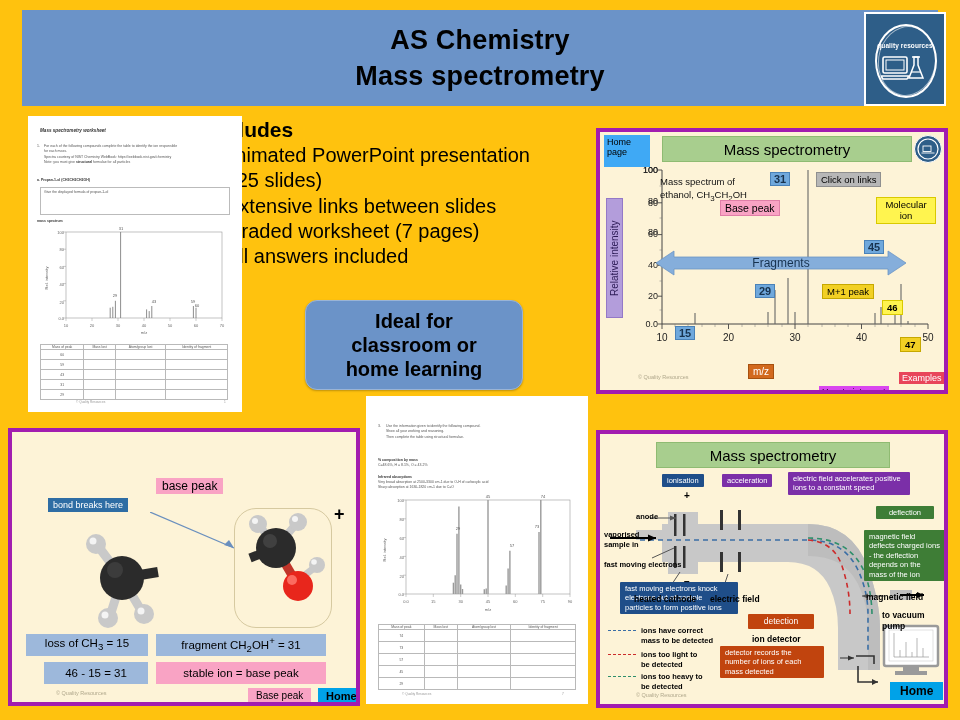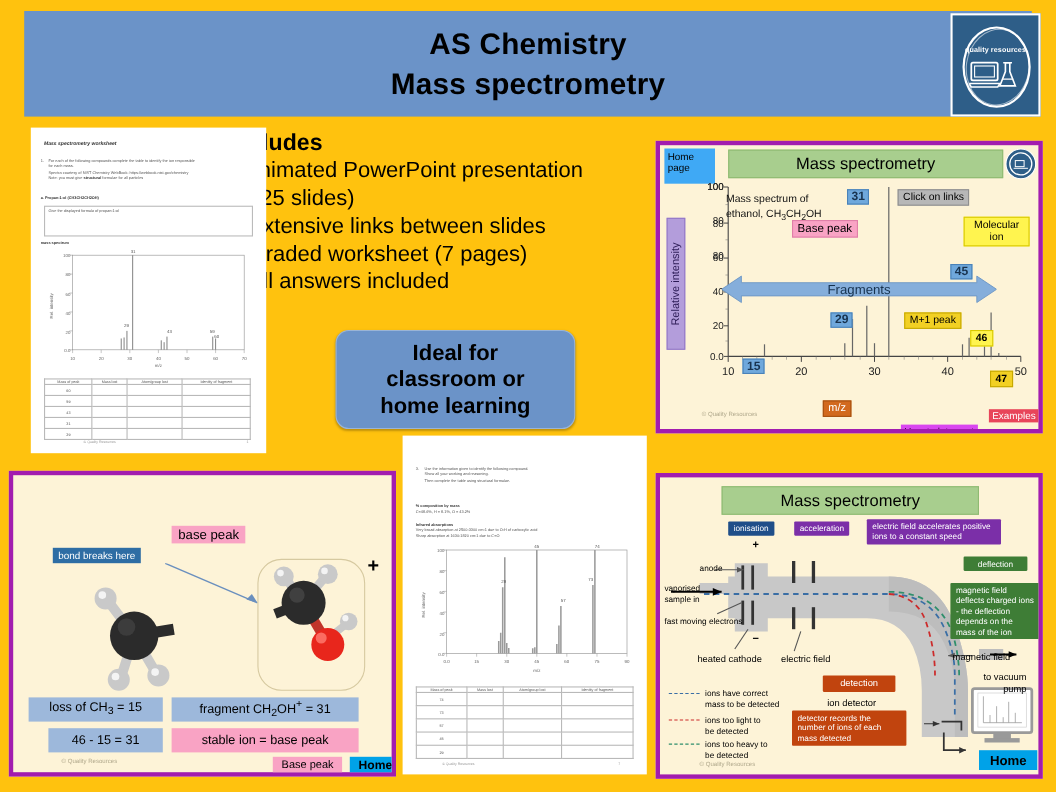--- a/index.html
+++ b/index.html
@@ -133,21 +133,21 @@
   
   .ws2{left:366px;top:396px;width:222px;height:308px;}
 
   
   .sl-app{left:596px;top:430px;width:344px;height:270px;}
   .chip{position:absolute;font-size:7.5px;color:#fff;padding:2px 5px;border-radius:1px;line-height:1.25;}
   .chip-navy{background:#1F4E89;}
   .chip-purple{background:#7B2FA8;}
   .chip-green{background:#3E7D36;}
   .chip-orange{background:#C1440E;}
-  .appb{position:absolute;font-size:7.5px;color:#000;line-height:1.3;}
+  .appb{position:absolute;font-size:7.5px;color:#000;line-height:1.3;font-weight:bold;}
 </style>
 </head>
 <body>
 
 <div class="abs header">
   <h1>AS Chemistry</h1>
   <h2>Mass spectrometry</h2>
 </div>
 
 <div class="abs logo-badge">
@@ -725,37 +725,42 @@
     <div>ions to a constant speed</div>
   </div>
   <div class="chip chip-green" style="left:276px;top:72px;width:48px;text-align:center;"><span>deflection</span></div>
   <div class="chip chip-green" style="left:264px;top:96px;width:74px;">
     <div>magnetic field</div>
     <div>deflects charged ions</div>
     <div>- the deflection</div>
     <div>depends on the</div>
     <div>mass of the ion</div>
   </div>
+  <div class="chip chip-navy" style="left:20px;top:148px;width:108px;">
+    <div>fast moving electrons knock</div>
+    <div>electrons out of sample</div>
+    <div>particles to form positive ions</div>
+  </div>
   <div class="chip chip-orange" style="left:148px;top:180px;width:56px;text-align:center;font-size:8.5px;"><span>detection</span></div>
   <div class="chip chip-orange" style="left:120px;top:212px;width:94px;">
     <div>detector records the</div>
     <div>number of ions of each</div>
     <div>mass detected</div>
   </div>
 
   <div class="appb" style="left:36px;top:78px;">anode</div>
   <div class="appb" style="left:4px;top:96px;">
     <div>vaporised</div>
     <div>sample in</div>
   </div>
   <div class="appb" style="left:4px;top:126px;">fast moving electrons</div>
   <div class="appb" style="left:34px;top:160px;font-size:8.5px;">heated cathode</div>
   <div class="appb" style="left:110px;top:160px;font-size:8.5px;">electric field</div>
   <div class="appb" style="left:266px;top:158px;font-size:8.5px;">magnetic field</div>
-  <div class="appb" style="left:294px;top:176px;font-size:8.5px;text-align:right;">
+  <div class="appb" style="left:282px;top:176px;font-size:8.5px;">
     <div>to vacuum</div>
     <div>pump</div>
   </div>
   <div class="appb" style="left:152px;top:200px;font-size:8.5px;">ion detector</div>
   <div class="abs" style="left:84px;top:56px;font-size:10px;font-weight:bold;">+</div>
   <div class="abs" style="left:84px;top:142px;font-size:10px;font-weight:bold;">−</div>
 
   <div class="abs" style="left:8px;top:192px;">
     <div style="display:flex;align-items:flex-start;">
       <div style="width:28px;margin-top:4px;border-top:1.6px dashed #3a6ea5;"></div>

